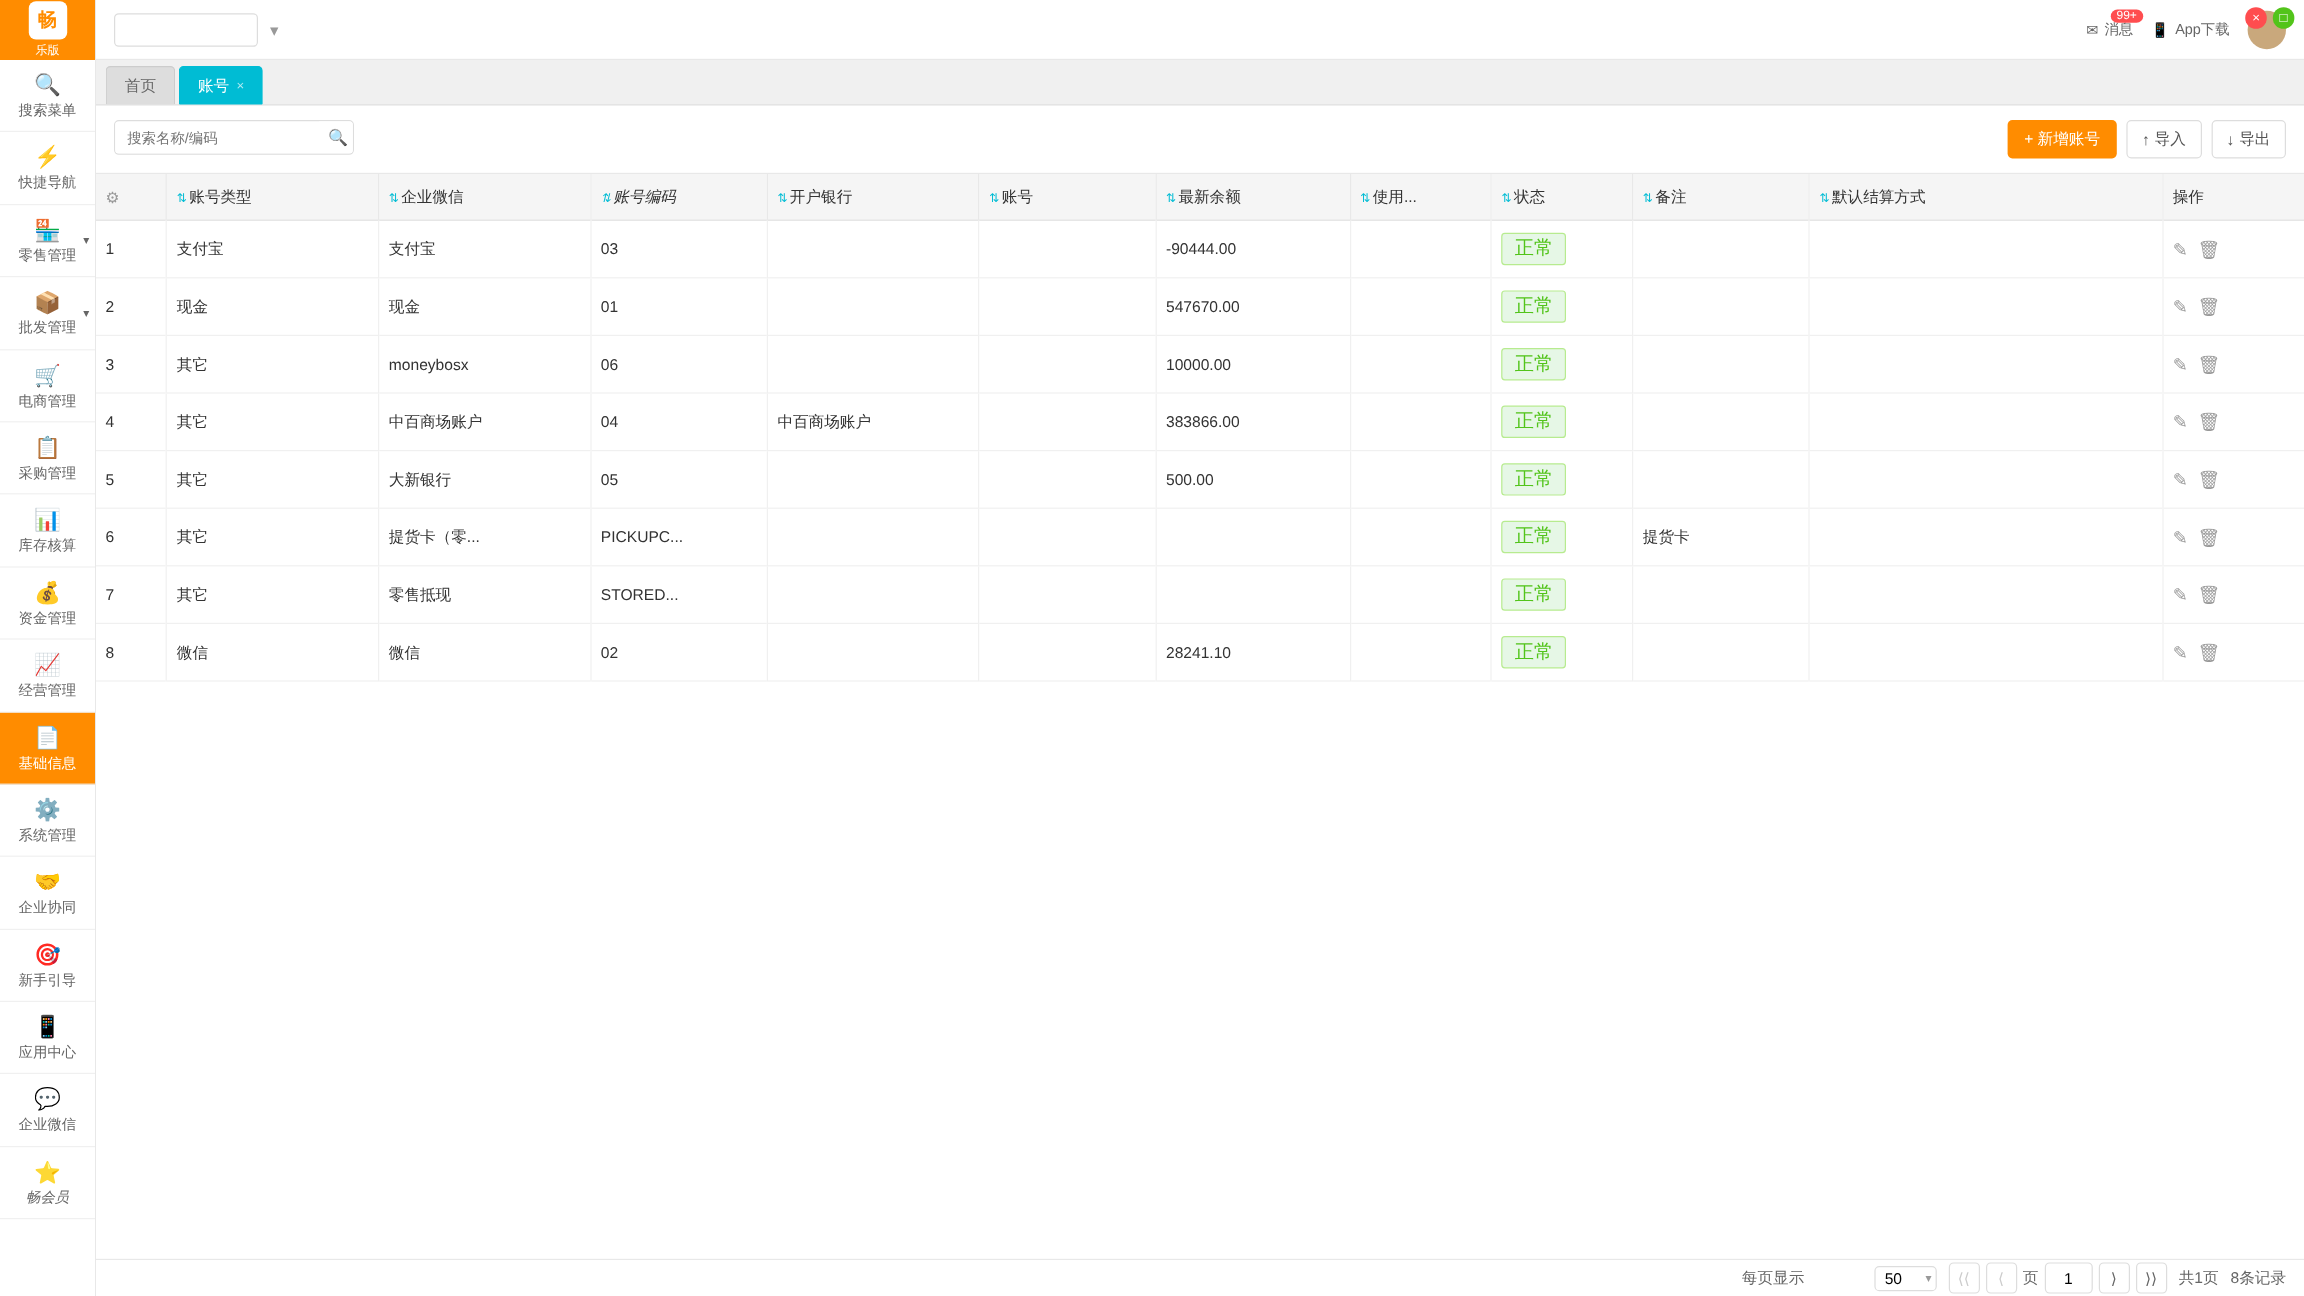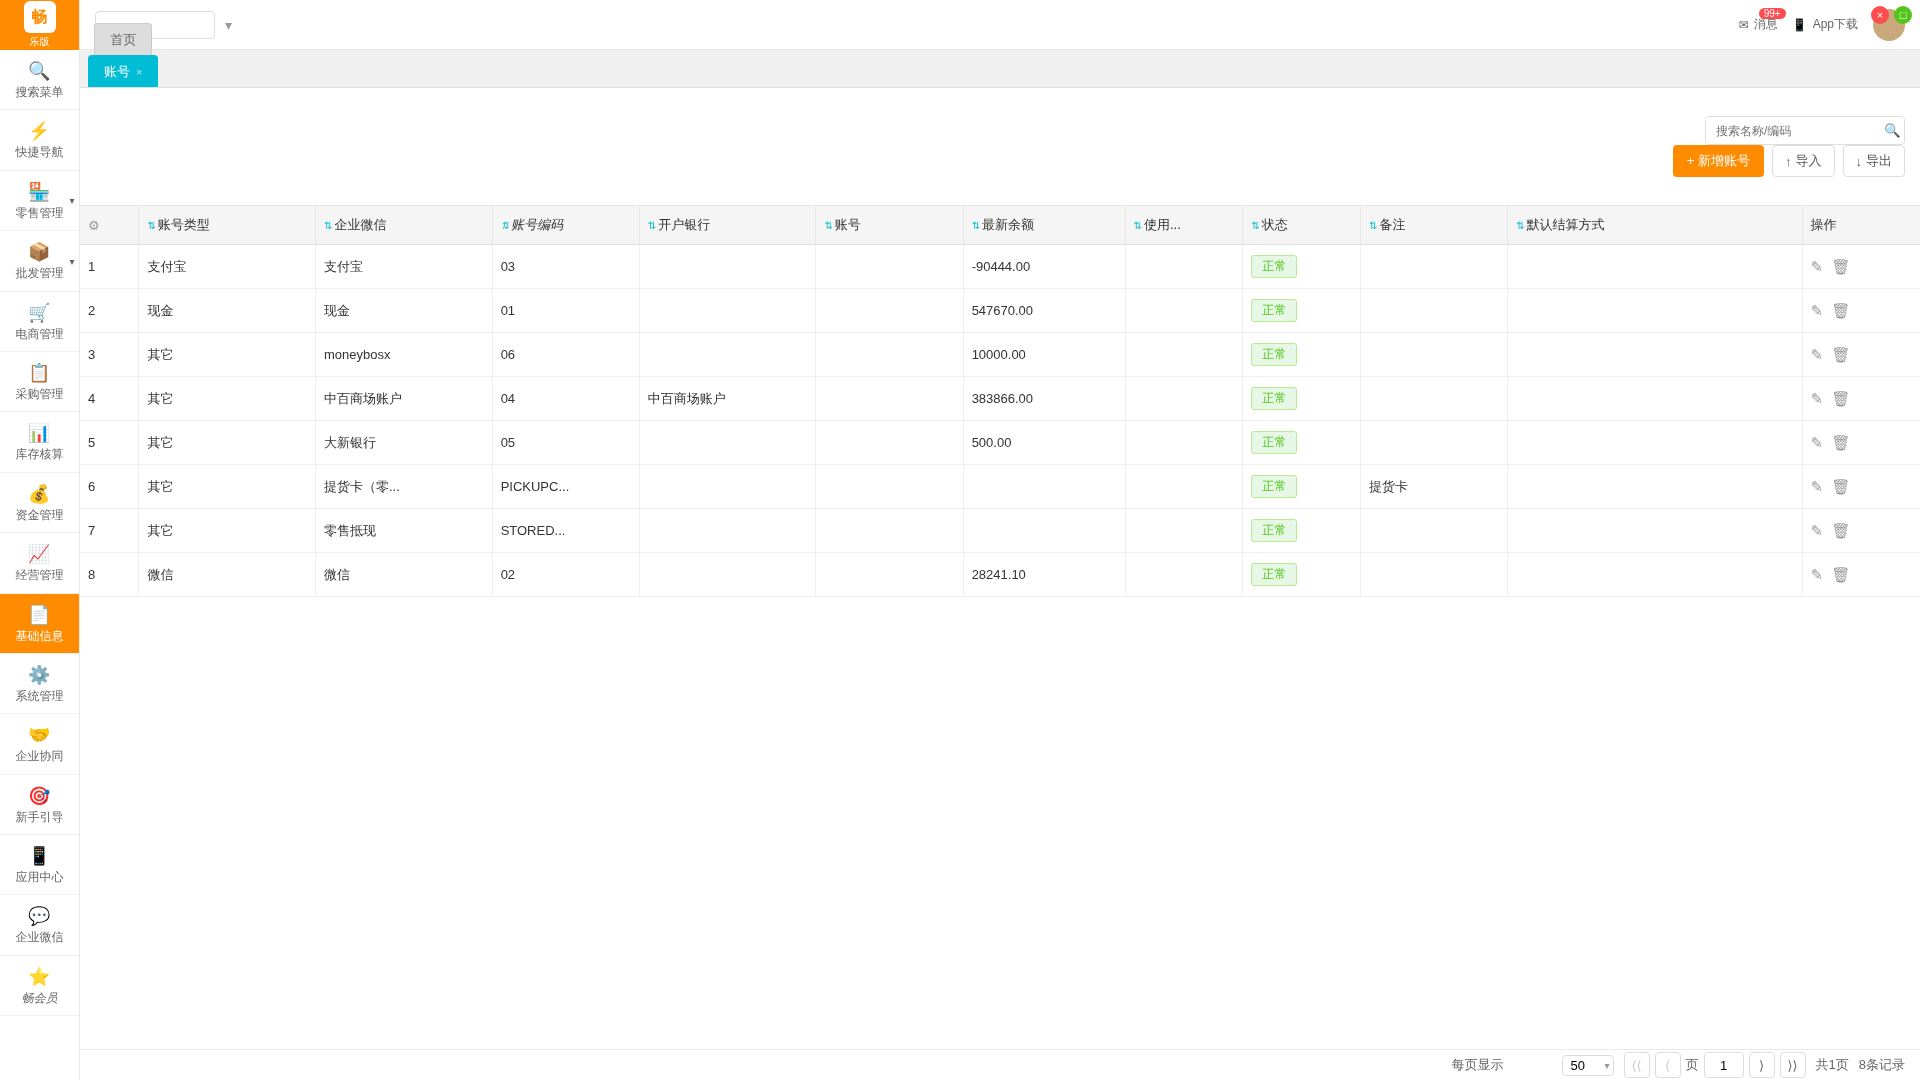--- a/index.html
+++ b/index.html
@@ -177,25 +177,24 @@
     .content-area {
       flex: 1;
       background: #fff;
       overflow: hidden;
       display: flex;
       flex-direction: column;
       position: relative;
     }
     .content-header {
       display: flex;
-      align-items: flex-end;
+      align-items: flex-start;
       justify-content: space-between;
-      padding: 28px 15px;
+      padding: 12px 15px;
       border-bottom: 1px solid #e8e8e8;
-      flex-direction: column;
     }
     .search-box {
       display: flex;
       align-items: center;
       border: 1px solid #ddd;
       border-radius: 4px;
       overflow: hidden;
       width: 200px;
     }
     .search-box input {
@@ -278,21 +277,21 @@
       white-space: nowrap;
       overflow: hidden;
       text-overflow: ellipsis;
       border-right: 1px solid #f0f0f0;
     }
     tbody td:last-child { border-right: none; }
     .status-badge {
       display: inline-block;
       padding: 2px 10px;
       border-radius: 3px;
-      font-size: 12px;
+      font-size: 16px;
       background: #e6f7e6;
       color: #52c41a;
       border: 1px solid #b7eb8f;
     }
     .action-icons {
       display: flex;
       gap: 8px;
       align-items: center;
     }
     .action-icon {
@@ -487,21 +486,21 @@
       </div>
       <div class="topbar-download">
         <span>📱</span>
         <span>App下载</span>
       </div>
       <div class="avatar" style="background:#c9a87c;"></div>
     </div>
   </div>
 
   <div class="tab-bar">
-    <div id="tabs-container" style="display:flex;align-items:center;padding:4px 0 0 8px;flex-direction:column;">
+    <div id="tabs-container" style="display:flex;align-items:flex-start;padding:4px 0 0 8px;">
         <div class="tab-item">
           <span>首页</span>
         </div>
         <div class="tab-item active">
           <span>账号</span>
           <span class="tab-close">×</span>
         </div>
       </div>
     <div style="position:absolute;right:8px;top:6px;display:flex;gap:5px;">
       <button class="win-btn win-close">×</button>

